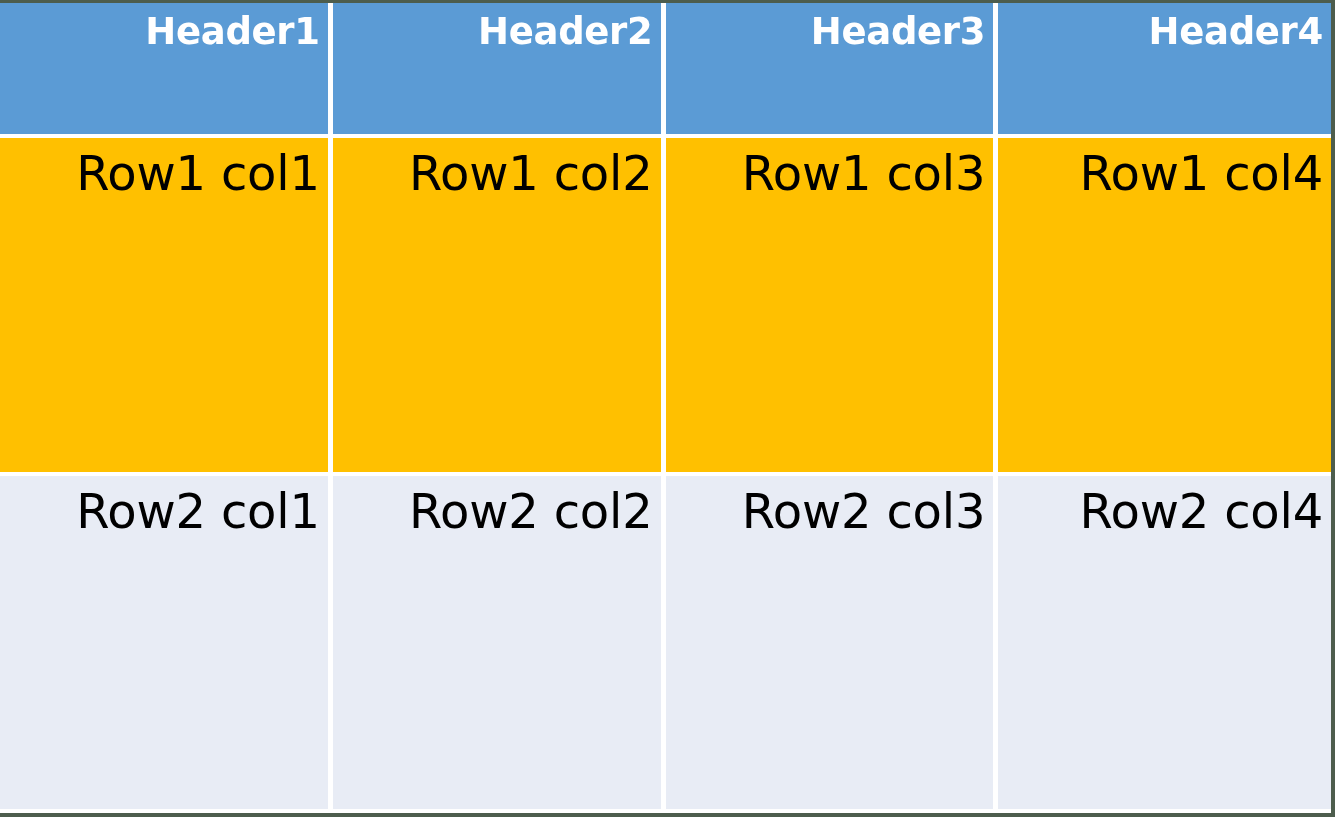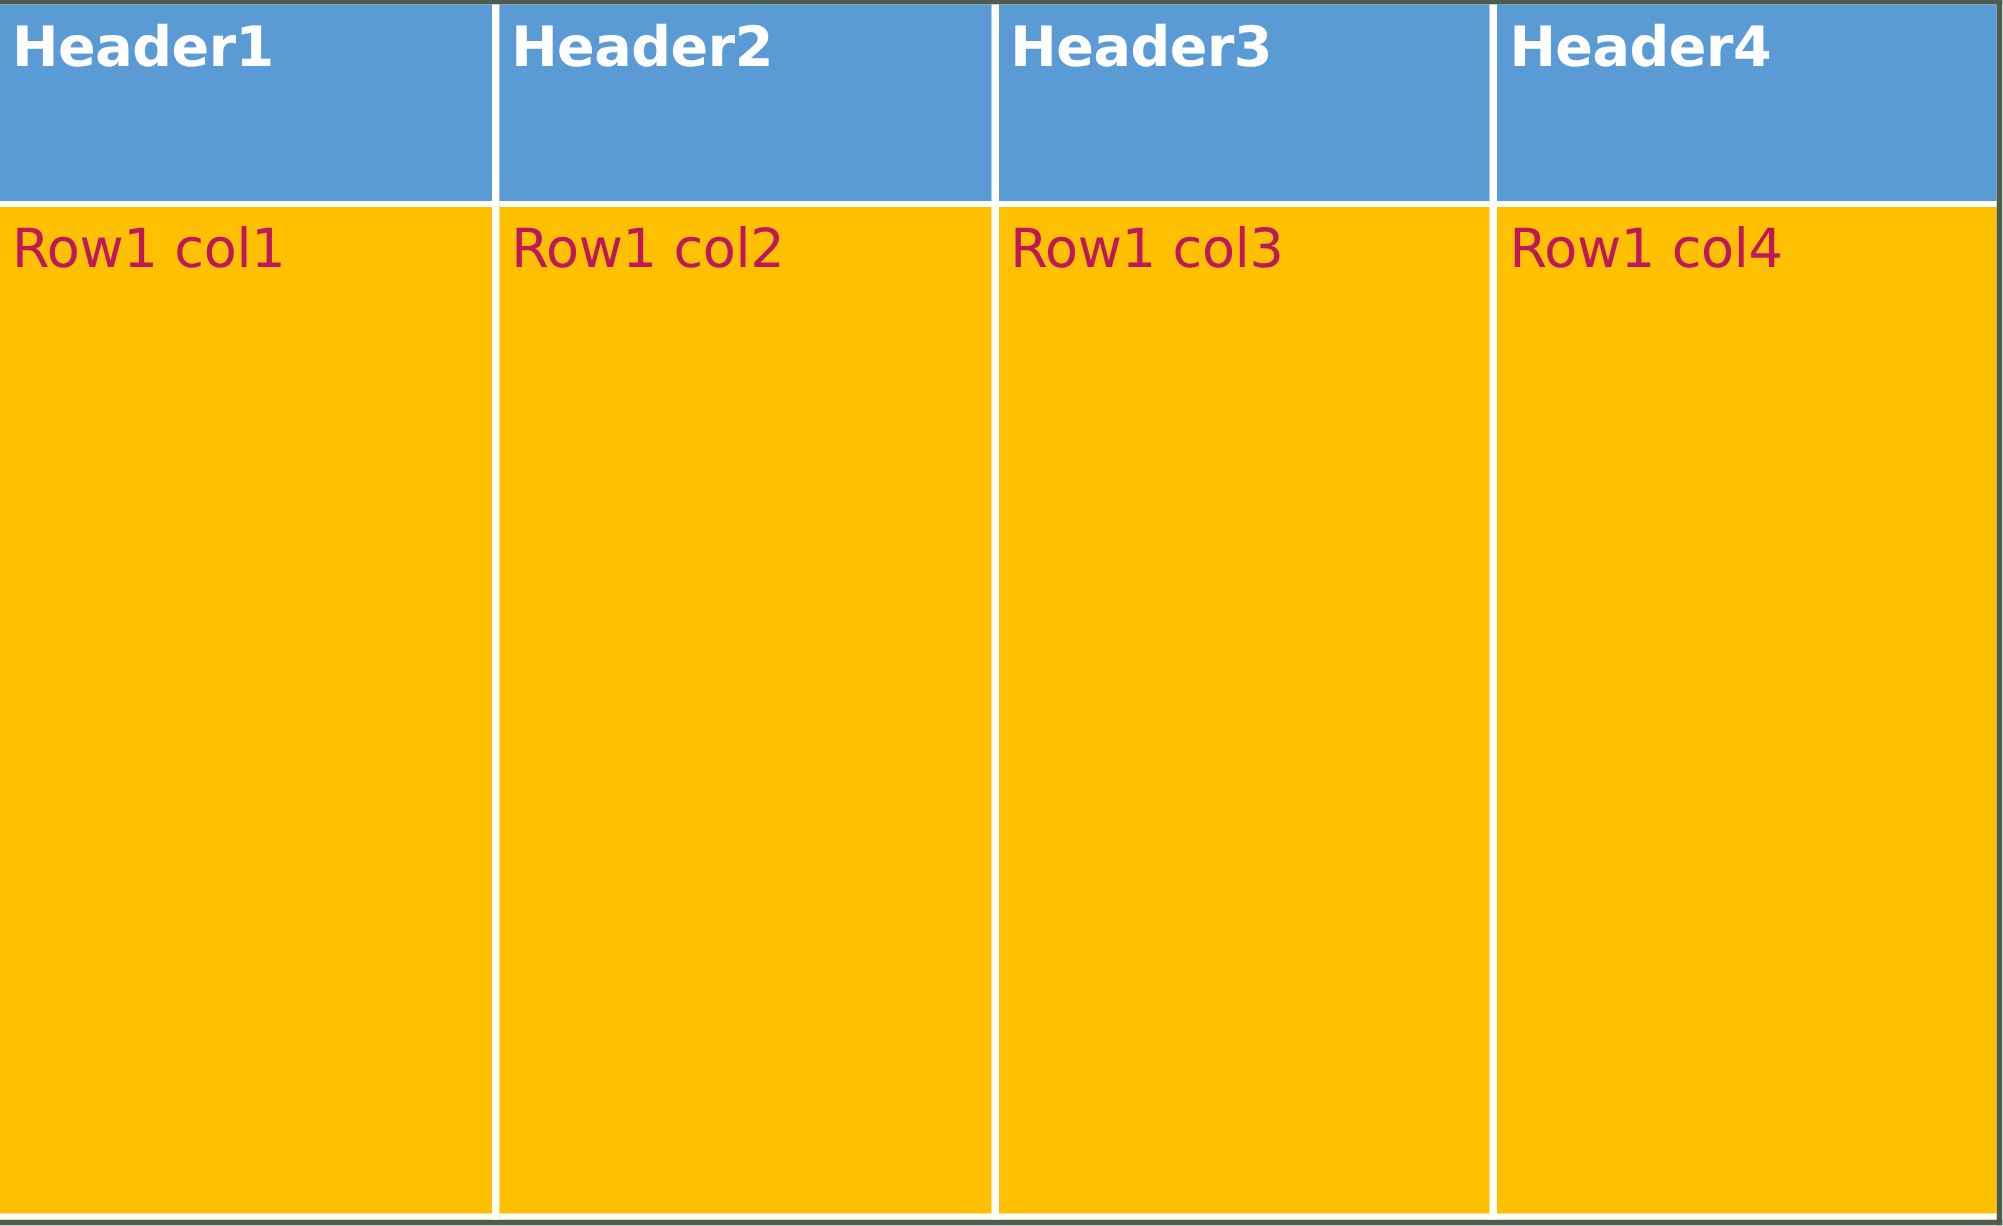--- a/index.html
+++ b/index.html
@@ -44,21 +44,21 @@
     vertical-align: top;
     border: 0;
     background: #ffffff;
   }
 
   
   .cell-box {
     box-sizing: border-box;
     height: 100%;
     padding: 11px 8px 0 8px;
-    text-align: left;
+    text-align: right;
     line-height: 1.0;
   }
 
   
   .col-gap { border-right: 5px solid #ffffff; }
 
   
   .row-gap-below { border-bottom: 4px solid #ffffff; }
 
   
@@ -68,23 +68,23 @@
     color: #ffffff;
     font-weight: bold;
     font-size: 37px;
     letter-spacing: -0.3px;
     padding-top: 10px;
   }
 
   
   .body-row td { height: 135px; }
   .body-row .cell-box {
-    color: #be185d;
+    color: #000000;
     font-weight: normal;
-    font-size: 36px;
+    font-size: 48px;
     letter-spacing: -0.2px;
   }
   .row-odd .cell-box  { background: #ffc000; }
   .row-even .cell-box { background: #e8ecf5; }
 </style>
 </head>
 <body>
 
 <div class="table-frame">
   <table class="data-table">
@@ -114,19 +114,33 @@
           <div class="cell-box col-gap row-gap-below">Row1 col2</div>
         </td>
         <td>
           <div class="cell-box col-gap row-gap-below">Row1 col3</div>
         </td>
         <td>
           <div class="cell-box row-gap-below">Row1 col4</div>
         </td>
       </tr>
 
+      <tr class="body-row row-even">
+        <td>
+          <div class="cell-box col-gap row-gap-below">Row2 col1</div>
+        </td>
+        <td>
+          <div class="cell-box col-gap row-gap-below">Row2 col2</div>
+        </td>
+        <td>
+          <div class="cell-box col-gap row-gap-below">Row2 col3</div>
+        </td>
+        <td>
+          <div class="cell-box row-gap-below">Row2 col4</div>
+        </td>
+      </tr>
 
 
 
 
     </tbody>
   </table>
 </div>
 
 </body></html>

